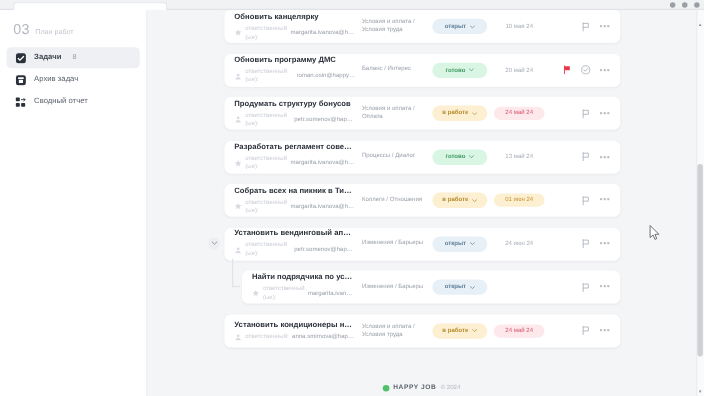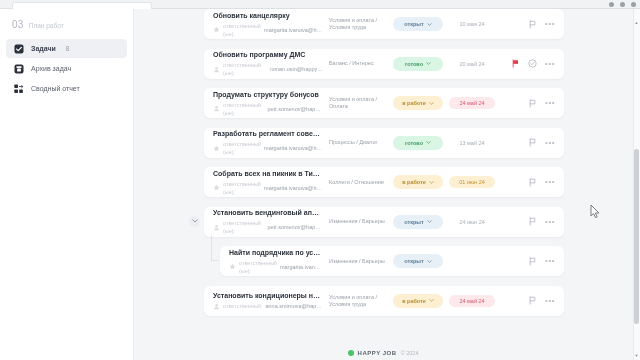--- a/index.html
+++ b/index.html
@@ -53,21 +53,21 @@
     width: 134px; height: 351px;
     background: #ffffff;
     border-right: 1px solid #ececf0;
     padding-top: 6px;
   }
   .side-head {
     display: flex; align-items: baseline; gap: 5px;
     padding: 4px 0 8px 12px;
   }
   .side-head-num {
-    font-size: 10px; color: #b4b8c0; letter-spacing: .3px;
+    font-size: 13px; color: #b4b8c0; letter-spacing: .3px;
   }
   .side-head-title {
     font-size: 6.5px; color: #c2c6cd;
   }
   .side-item {
     display: flex; align-items: center; gap: 7px;
     height: 19px;
     margin: 1px 6px;
     padding-left: 8px;
     border-radius: 4px;

